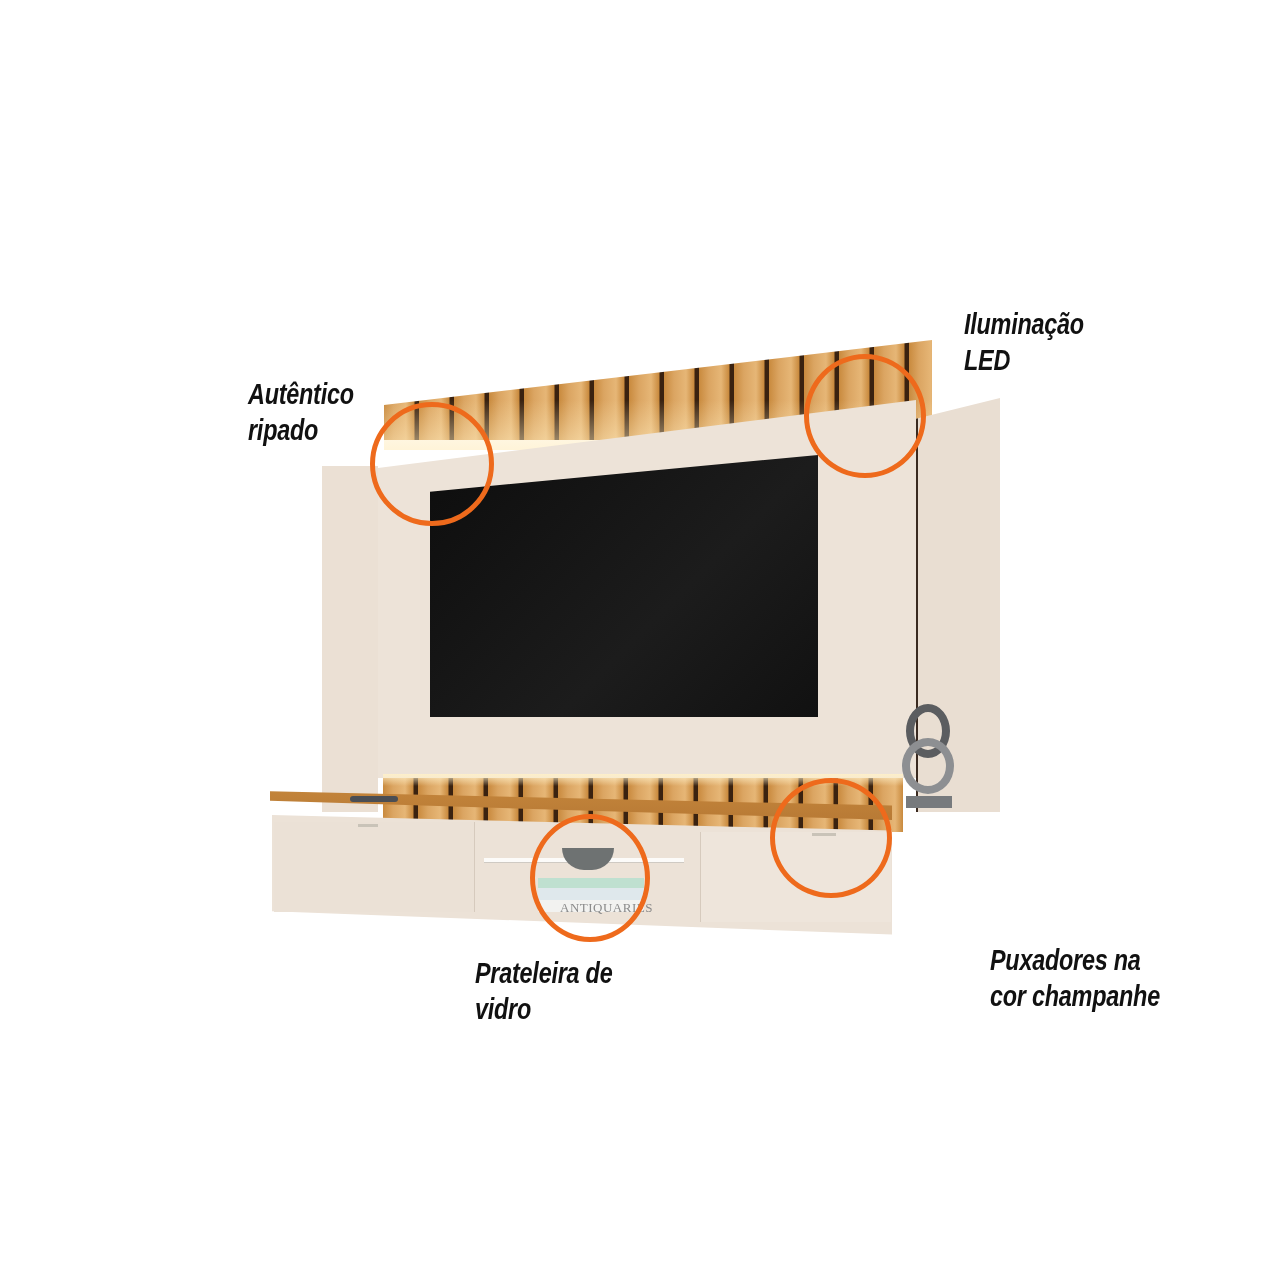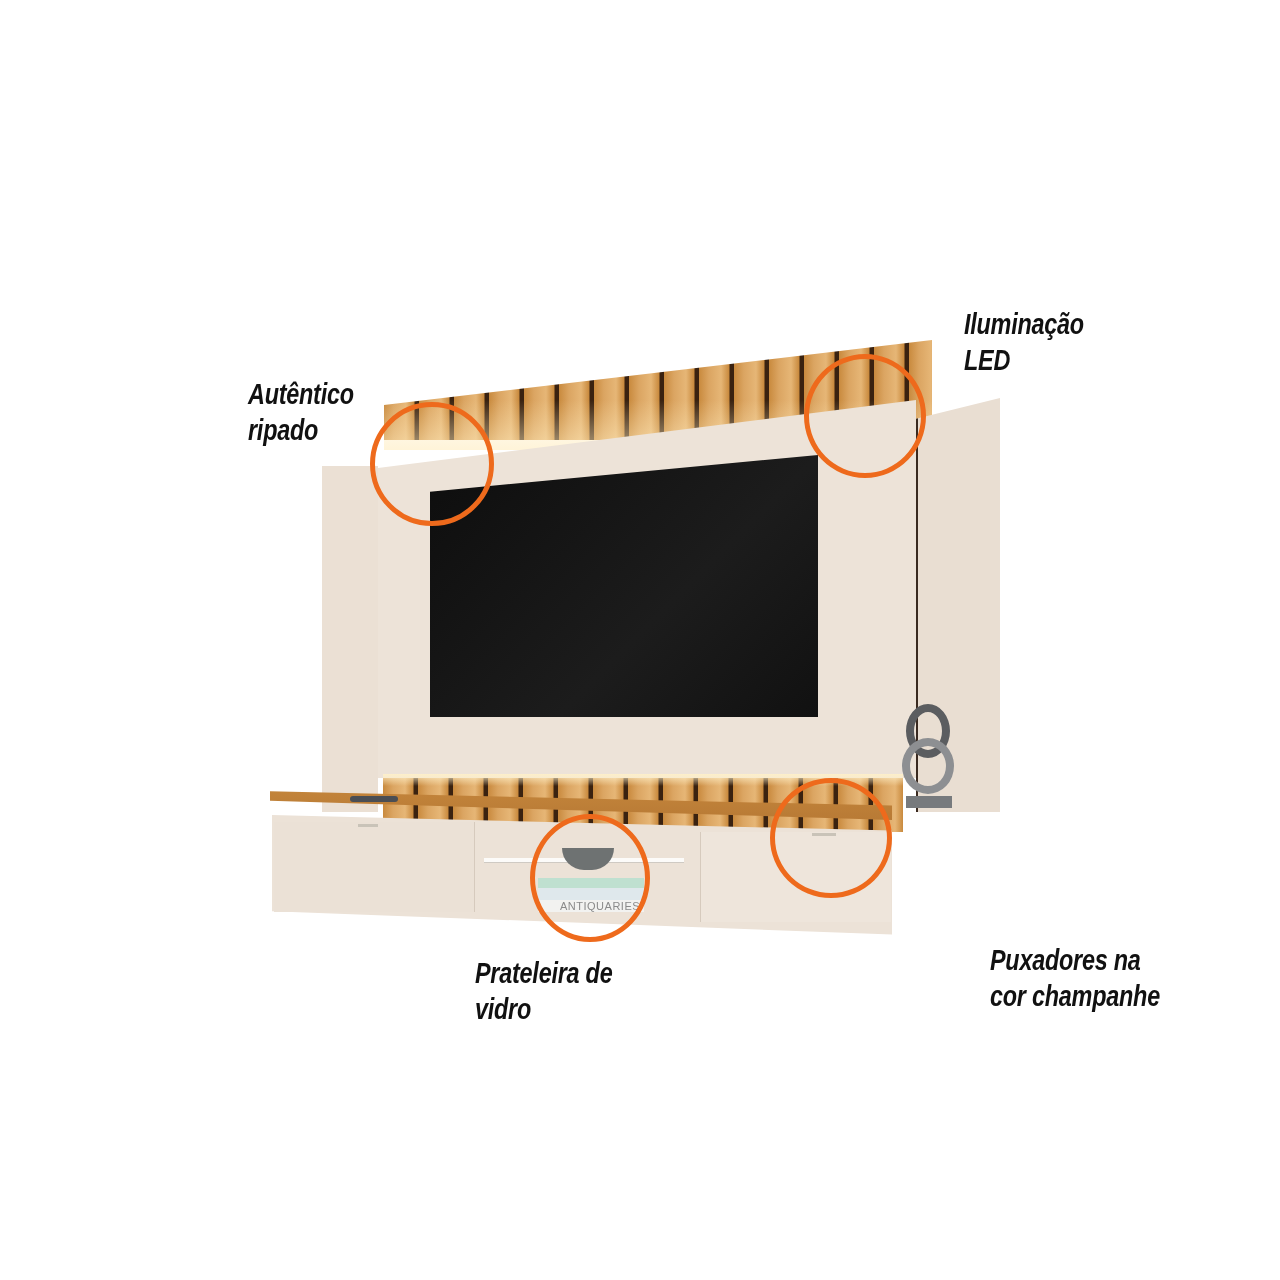--- a/index.html
+++ b/index.html
@@ -41,21 +41,21 @@
 
   <div class="abs" style="left:272px;top:815px;width:620px;height:130px;background:#ece2d7;clip-path:polygon(0 0,100% 12%,100% 92%,0 74%);"></div>
   <div class="abs" style="left:274px;top:822px;width:200px;height:90px;background:#ebe1d6;border-right:1px solid #d6cabd;"></div>
   <div class="abs" style="left:358px;top:824px;width:20px;height:3px;background:#c9c3b8;"></div>
   <div class="abs" style="left:700px;top:832px;width:190px;height:90px;background:#eee5db;border-left:1px solid #d6cabd;"></div>
   <div class="abs" style="left:812px;top:833px;width:24px;height:3px;background:#c9c3b8;"></div>
 
   <div class="abs" style="left:484px;top:858px;width:200px;height:4px;background:rgba(255,255,255,0.85);border-bottom:1px solid #cfcac3;"></div>
   <div class="abs" style="left:562px;top:848px;width:52px;height:22px;background:#6e7272;border-radius:0 0 26px 26px;"></div>
   <div class="abs" style="left:538px;top:878px;width:106px;height:34px;background:linear-gradient(180deg,#bfe0d0 0 30%,#dfe8ec 30% 65%,#f2f2f0 65%);"></div>
-  <div class="abs" style="left:560px;top:900px;font-family:Liberation Sans, sans-serif;font-size:11px;color:#8a8a8a;letter-spacing:0.5px;">ANTIQUARIES</div>
+  <div class="abs" style="left:560px;top:900px;font-family:Liberation Serif, serif;font-size:13px;color:#8a8a8a;letter-spacing:0.5px;">ANTIQUARIES</div>
 
   <div class="abs" style="left:902px;top:704px;width:56px;height:104px;">
     <div class="abs" style="left:4px;top:0;width:44px;height:54px;border:8px solid #5b5d60;border-radius:50%;box-sizing:border-box;"></div>
     <div class="abs" style="left:0;top:34px;width:52px;height:56px;border:8px solid #8d8f92;border-radius:50%;box-sizing:border-box;"></div>
     <div class="abs" style="left:4px;top:92px;width:46px;height:12px;background:#777a7d;"></div>
   </div>
 
   <div class="circle" style="left:370px;top:402px;width:124px;height:124px;"></div>
   <div class="circle" style="left:804px;top:354px;width:122px;height:124px;"></div>
   <div class="circle" style="left:530px;top:814px;width:120px;height:128px;"></div>

